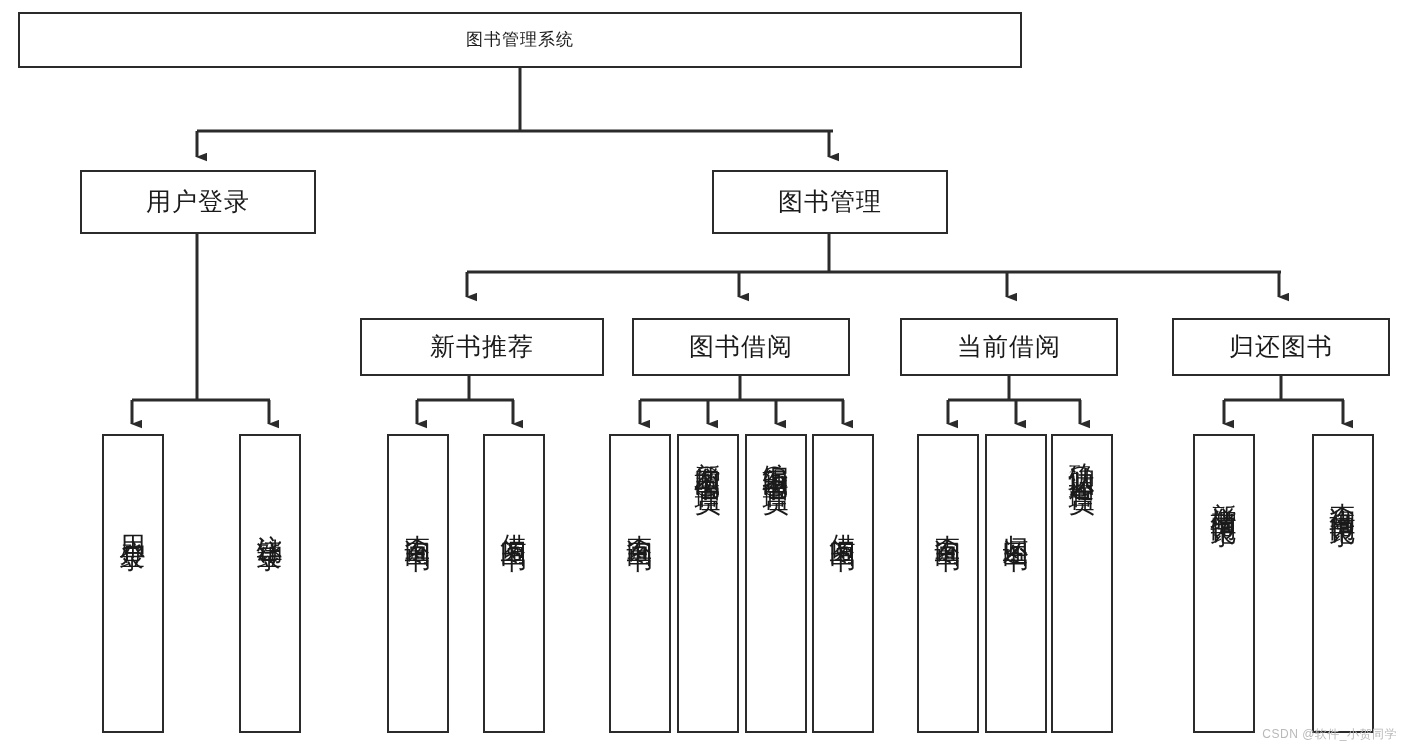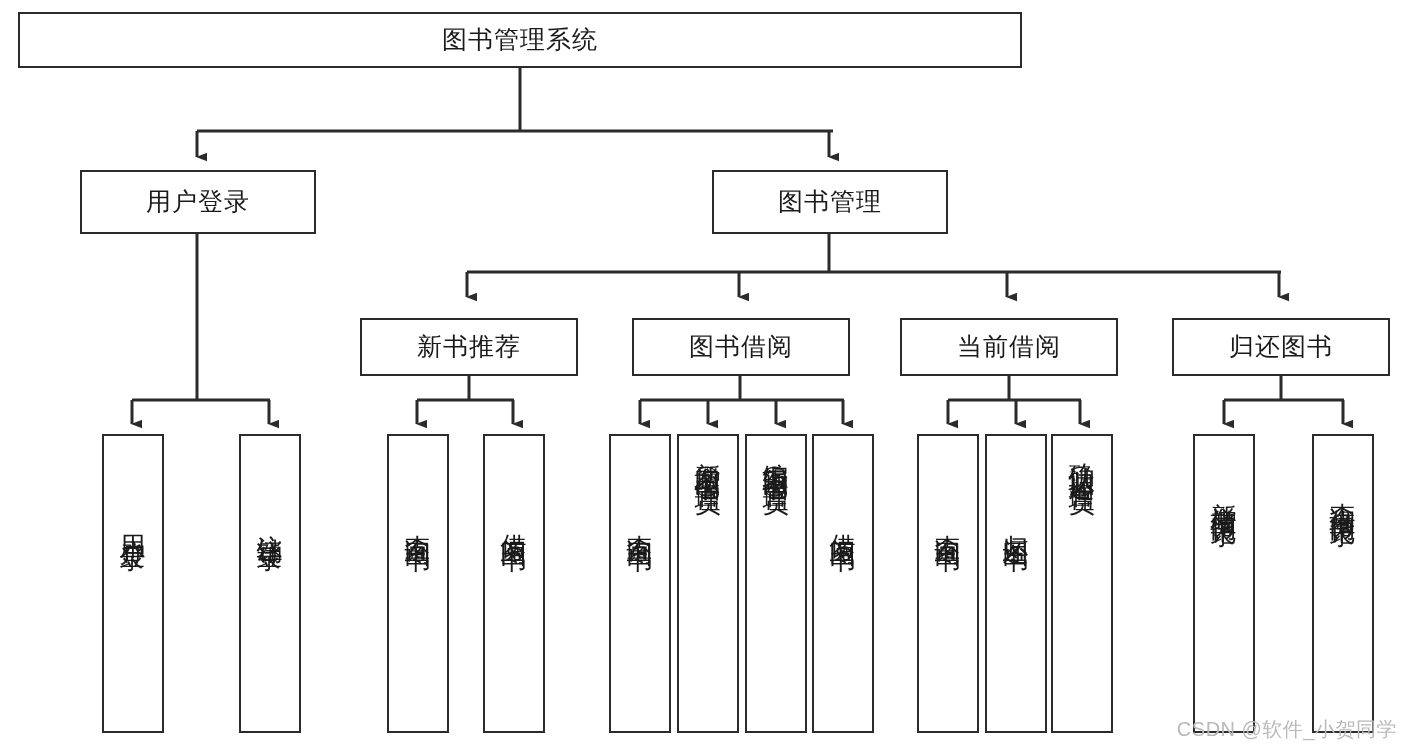--- a/index.html
+++ b/index.html
@@ -32,21 +32,21 @@
     text-align: center;
     line-height: 1.18;
     white-space: nowrap;
   }
   
   .node.horiz .label {
     font-size: 25px;
     letter-spacing: 1px;
   }
   .node.root .label {
-    font-size: 25px;
+    font-size: 17px;
   }
   
   .node.leaf {
     align-items: flex-start;
     justify-content: center;
     padding-top: 6px;
   }
   .node.leaf .label {
     writing-mode: vertical-rl;
     text-orientation: upright;
@@ -67,21 +67,21 @@
     left: 0;
     top: 0;
     width: 1405px;
     height: 747px;
     pointer-events: none;
   }
   .watermark {
     position: absolute;
     right: 8px;
     bottom: 4px;
-    font-size: 20px;
+    font-size: 12px;
     color: #b9b9b9;
     white-space: nowrap;
     letter-spacing: 0.5px;
     text-align: right;
   }
 </style>
 </head>
 <body>
 
 <div id="canvas">
@@ -140,21 +140,21 @@
     <span class="label">图书管理系统</span>
   </div>
 
   <div class="node horiz" style="left:80px; top:170px; width:236px; height:64px;">
     <span class="label">用户登录</span>
   </div>
   <div class="node horiz" style="left:712px; top:170px; width:236px; height:64px;font-family:Liberation Serif, serif;">
     <span class="label">图书管理</span>
   </div>
 
-  <div class="node horiz" style="left:360px; top:318px; width:218px; height:58px;">
+  <div class="node horiz" style="left:360px; top:318px; width:244px; height:58px;">
     <span class="label">新书推荐</span>
   </div>
   <div class="node horiz" style="left:632px; top:318px; width:218px; height:58px;">
     <span class="label">图书借阅</span>
   </div>
   <div class="node horiz" style="left:900px; top:318px; width:218px; height:58px;">
     <span class="label">当前借阅</span>
   </div>
   <div class="node horiz" style="left:1172px; top:318px; width:218px; height:58px;">
     <span class="label">归还图书</span>

